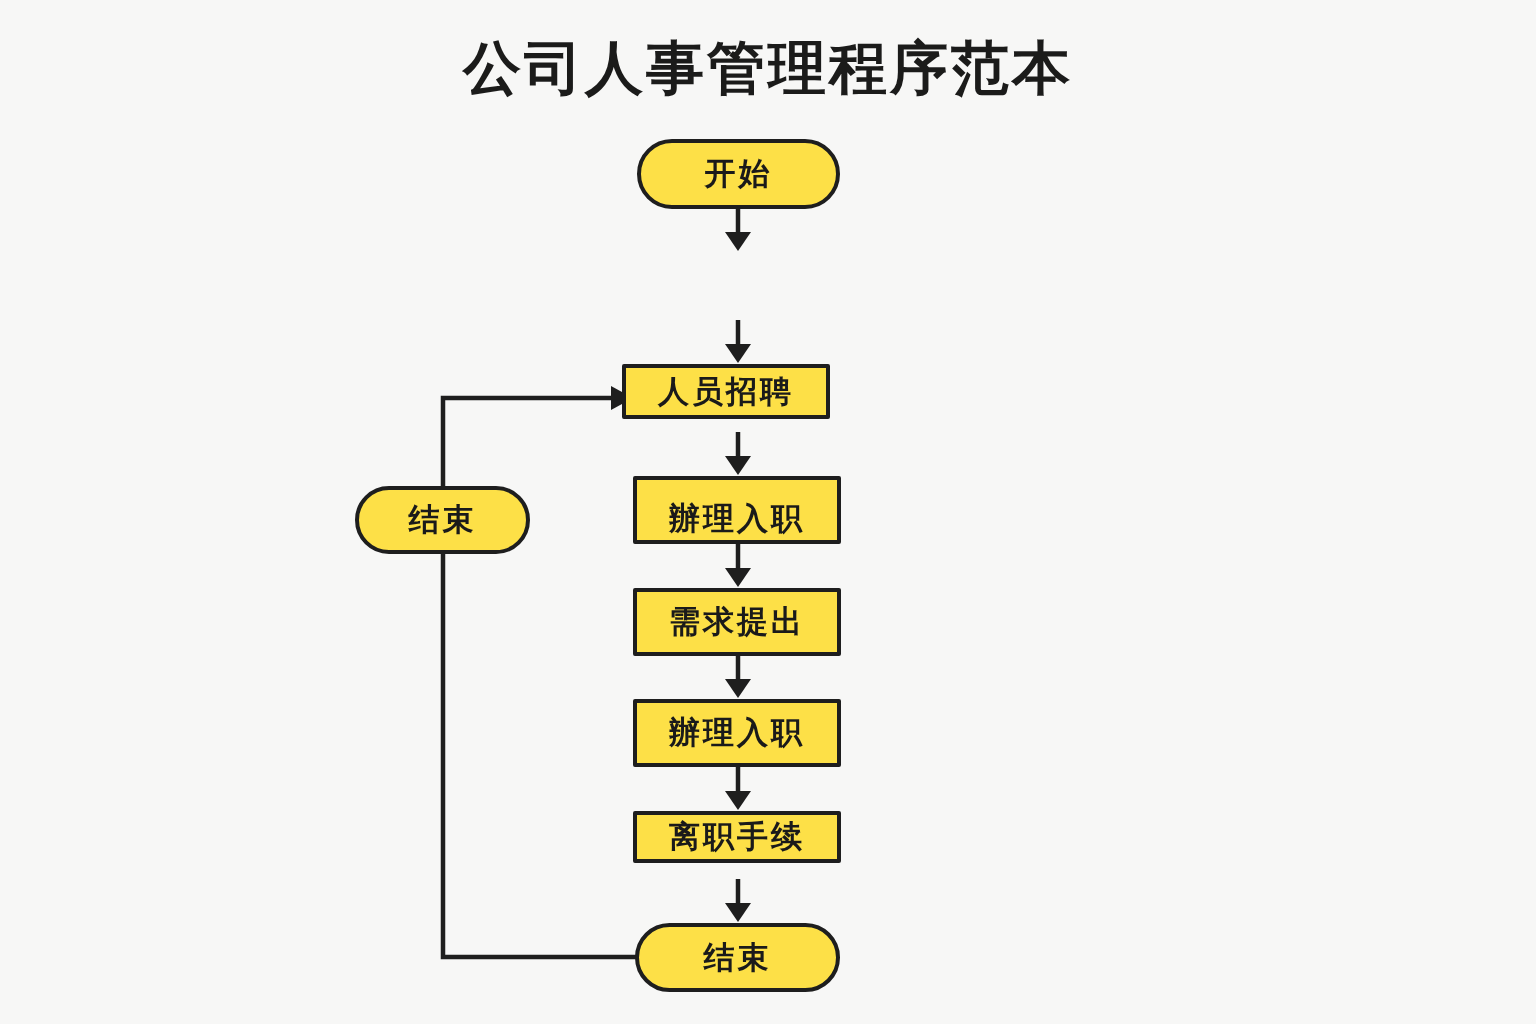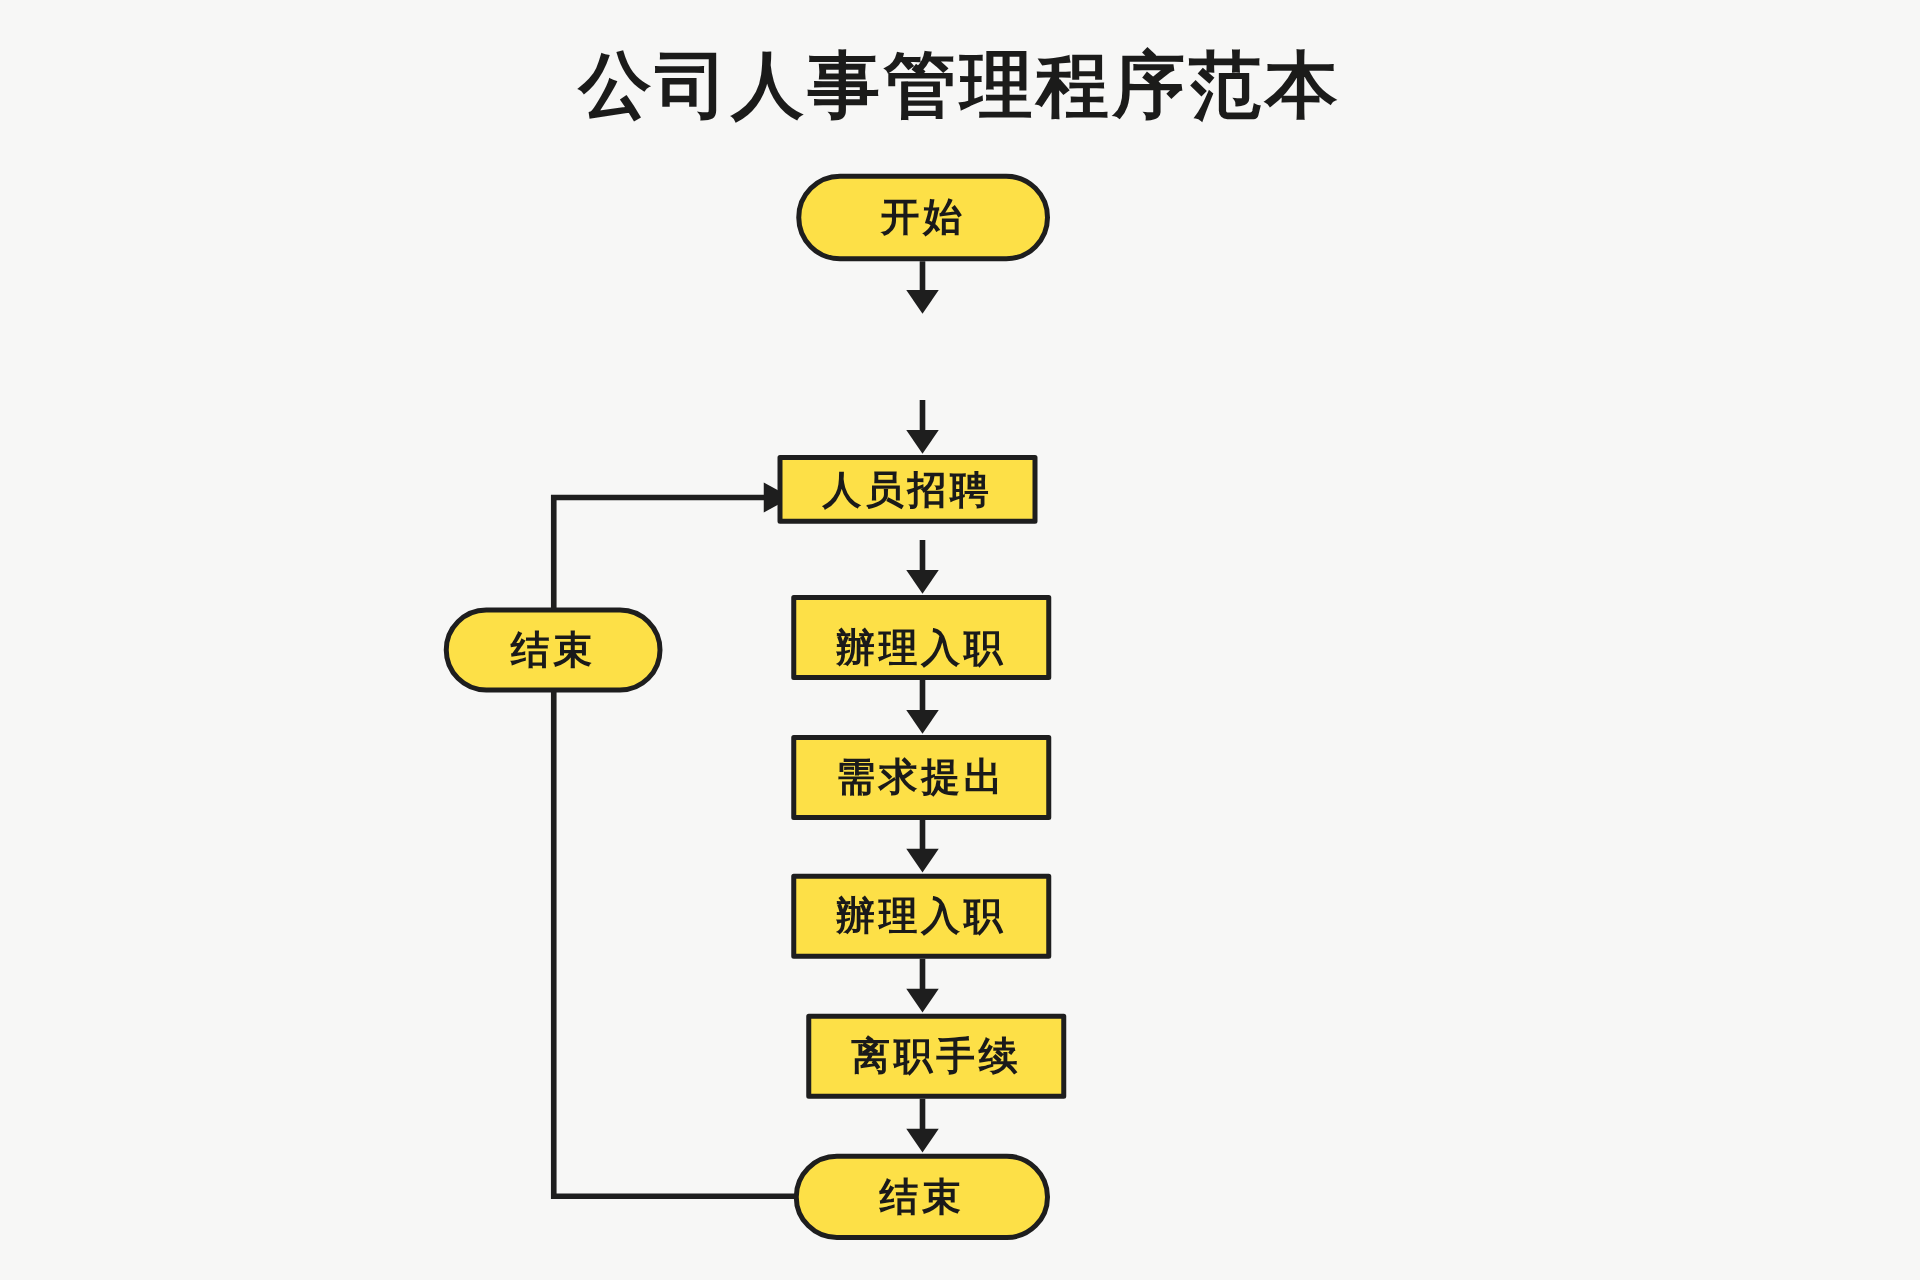--- a/index.html
+++ b/index.html
@@ -51,21 +51,21 @@
   .terminal { border-radius: 36px; }
   .process  { border-radius: 2px; }
 
   
   #node-start      { left: 637px; top: 139px; width: 203px; height: 70px; }
   #node-request    { left: 633px; top: 252px; width: 208px; height: 68px; }
   #node-recruit    { left: 622px; top: 364px; width: 208px; height: 55px; }
   #node-onboard    { left: 633px; top: 476px; width: 208px; height: 68px; align-items: flex-end; }
   #node-attendance { left: 633px; top: 588px; width: 208px; height: 68px; }
   #node-review     { left: 633px; top: 699px; width: 208px; height: 68px; }
-  #node-offboard   { left: 633px; top: 811px; width: 208px; height: 68px; margin-left: 12px; }
+  #node-offboard   { left: 633px; top: 811px; width: 208px; height: 52px; }
   #node-end        { left: 635px; top: 923px; width: 205px; height: 69px; }
   #node-end-loop   { left: 355px; top: 486px; width: 175px; height: 68px; }
 </style>
 </head>
 <body>
 
 <div class="stage">
 
   <h1 class="page-title">公司人事管理程序范本</h1>
 

